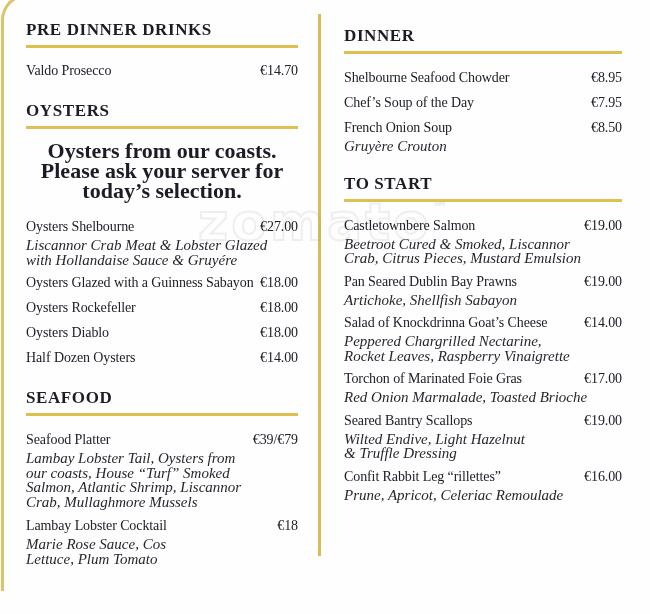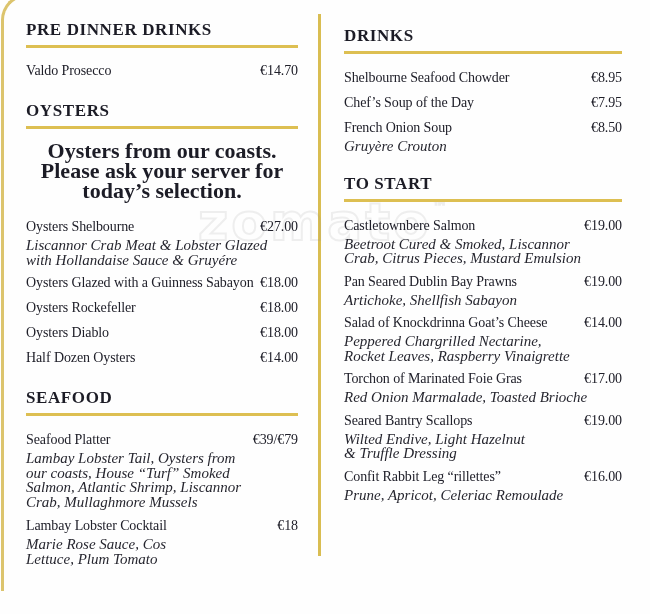--- a/index.html
+++ b/index.html
@@ -160,21 +160,21 @@
           <div class="desc">Marie Rose Sauce, Cos
 Lettuce, Plum Tomato</div>
         </div>
       </div>
     </div>
   </div>
 
   <div class="col col-right">
 
     <div class="section">
-      <h2 class="sec-title">DRINKS</h2>
+      <h2 class="sec-title">DINNER</h2>
       <div class="sec-rule"></div>
       <div class="items">
         <div class="item">
           <div class="row">
             <span class="nm">Shelbourne Seafood Chowder</span>
             <span class="pr">€8.95</span>
           </div>
         </div>
         <div class="item">
           <div class="row">

